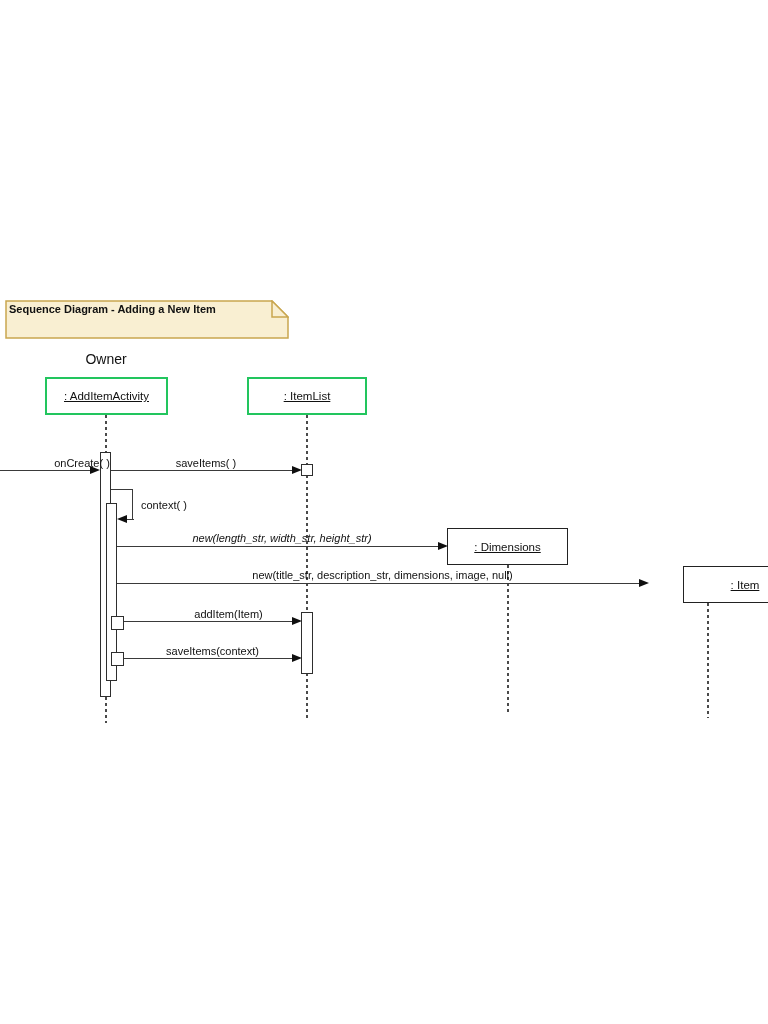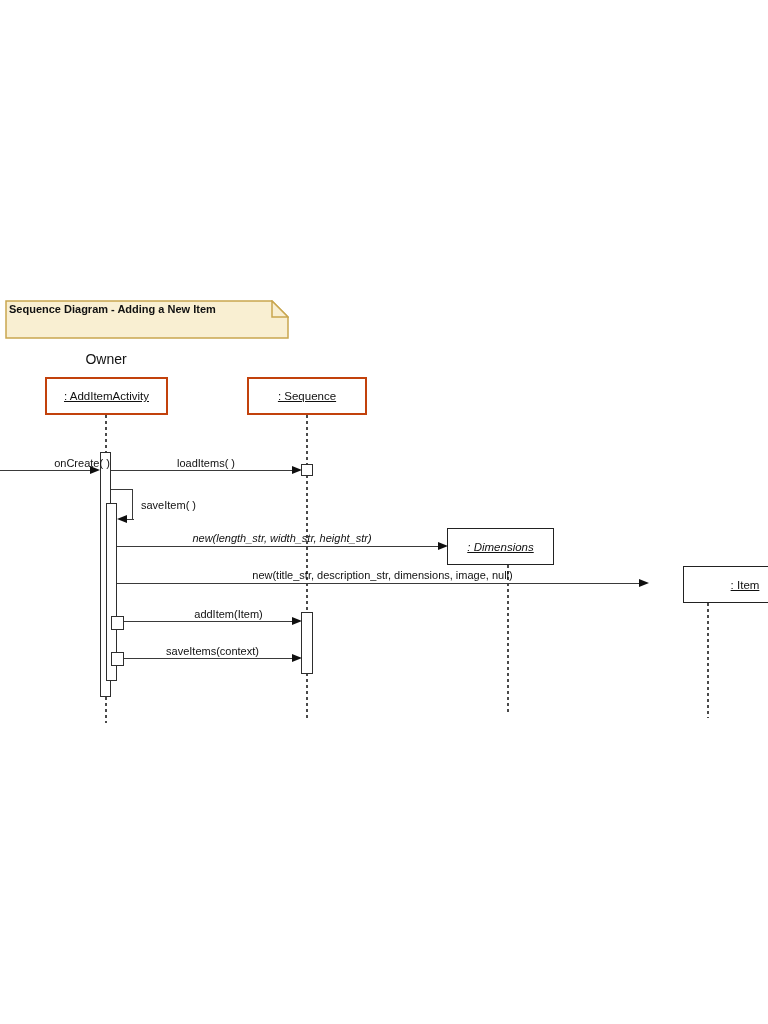--- a/index.html
+++ b/index.html
@@ -25,30 +25,30 @@
   
   .actor-label {
     position: absolute; left: 56px; top: 351px; width: 100px;
     text-align: center; font-size: 14px; color: #111;
   }
 
   
   .obj-box {
     position: absolute;
     background: #ffffff;
-    border: 2px solid #c2410c;
+    border: 2px solid #22c55e;
     display: flex; align-items: center; justify-content: center;
     font-size: 11.5px; color: #111;
     text-decoration: underline;
     white-space: nowrap;
   }
   .obj-box.thin { border-width: 1.5px; border-color: #222; }
   .box-additemactivity { left: 45px;  top: 377px; width: 123px; height: 38px; }
   .box-itemlist        { left: 247px; top: 377px; width: 120px; height: 38px; }
-  .box-dimensions      { left: 447px; top: 528px; width: 107px; height: 37px; font-style: italic; }
+  .box-dimensions      { left: 447px; top: 528px; width: 121px; height: 37px; }
   .box-item            { left: 683px; top: 566px; width: 124px; height: 37px; }
 
   
   .lifeline {
     position: absolute; width: 2px;
     background: repeating-linear-gradient(
       to bottom,
       var(--lifeline, #4a4a4a) 0px, var(--lifeline, #4a4a4a) 3px,
       transparent 3px, transparent 6px);
   }
@@ -103,44 +103,44 @@
   </div>
 
   <div class="actor-label">Owner</div>
 
   <div class="lifeline ll-additemactivity"></div>
   <div class="lifeline ll-itemlist"></div>
   <div class="lifeline ll-dimensions"></div>
   <div class="lifeline ll-item"></div>
 
   <div class="obj-box box-additemactivity">: AddItemActivity</div>
-  <div class="obj-box box-itemlist">: Sequence</div>
+  <div class="obj-box box-itemlist">: ItemList</div>
   <div class="obj-box thin box-dimensions">: Dimensions</div>
   <div class="obj-box thin box-item">: Item</div>
 
   <div class="activation act-oncreate"></div>
   <div class="activation act-saveitem"></div>
   <div class="activation sq-additem"></div>
   <div class="activation sq-saveitems"></div>
   <div class="activation sq-loaditems"></div>
   <div class="activation act-itemlist"></div>
 
   <div class="msg-line" style="left:0; top:470px; width:90px;"></div>
   <div class="arr-right" style="left:90px; top:466px;"></div>
   <div class="msg-label" style="left:0; top:457px; width:90px;margin-left:37px;">onCreate( )</div>
 
   <div class="msg-line" style="left:111px; top:470px; width:181px;"></div>
   <div class="arr-right" style="left:292px; top:466px;"></div>
-  <div class="msg-label" style="left:111px; top:457px; width:190px;">loadItems( )</div>
+  <div class="msg-label" style="left:111px; top:457px; width:190px;">saveItems( )</div>
 
   <div class="msg-line" style="left:111px; top:489px; width:22px;"></div>
   <div class="msg-vline" style="left:132px; top:489px; height:31px;"></div>
   <div class="msg-line" style="left:127px; top:519px; width:7px;"></div>
   <div class="arr-left" style="left:117px; top:515px;"></div>
-  <div class="msg-label left-align" style="left:141px; top:499px;">saveItem( )</div>
+  <div class="msg-label left-align" style="left:141px; top:499px;">context( )</div>
 
   <div class="msg-line" style="left:117px; top:546px; width:321px;"></div>
   <div class="arr-right" style="left:438px; top:542px;"></div>
   <div class="msg-label" style="left:117px; top:532px; width:330px;font-style:italic;">new(length_str, width_str, height_str)</div>
 
   <div class="msg-line" style="left:117px; top:583px; width:522px;"></div>
   <div class="arr-right" style="left:639px; top:579px;"></div>
   <div class="msg-label" style="left:117px; top:569px; width:531px;text-align:center;">new(title_str, description_str, dimensions, image, null)</div>
 
   <div class="msg-line" style="left:124px; top:621px; width:168px;"></div>

